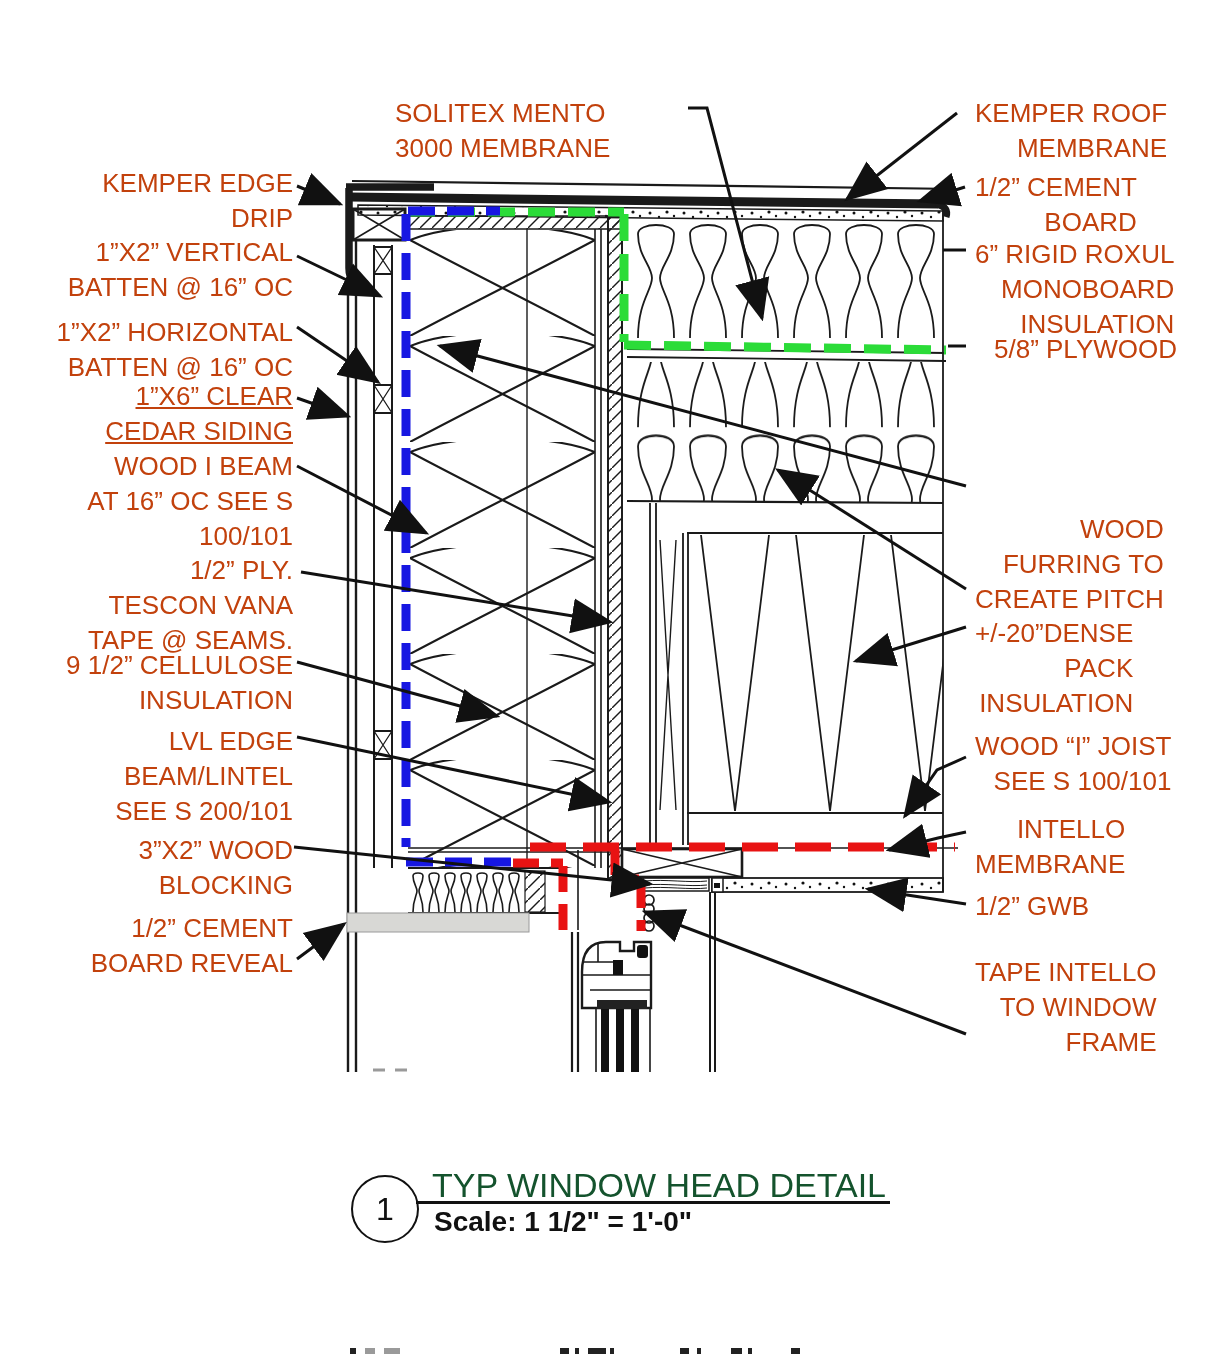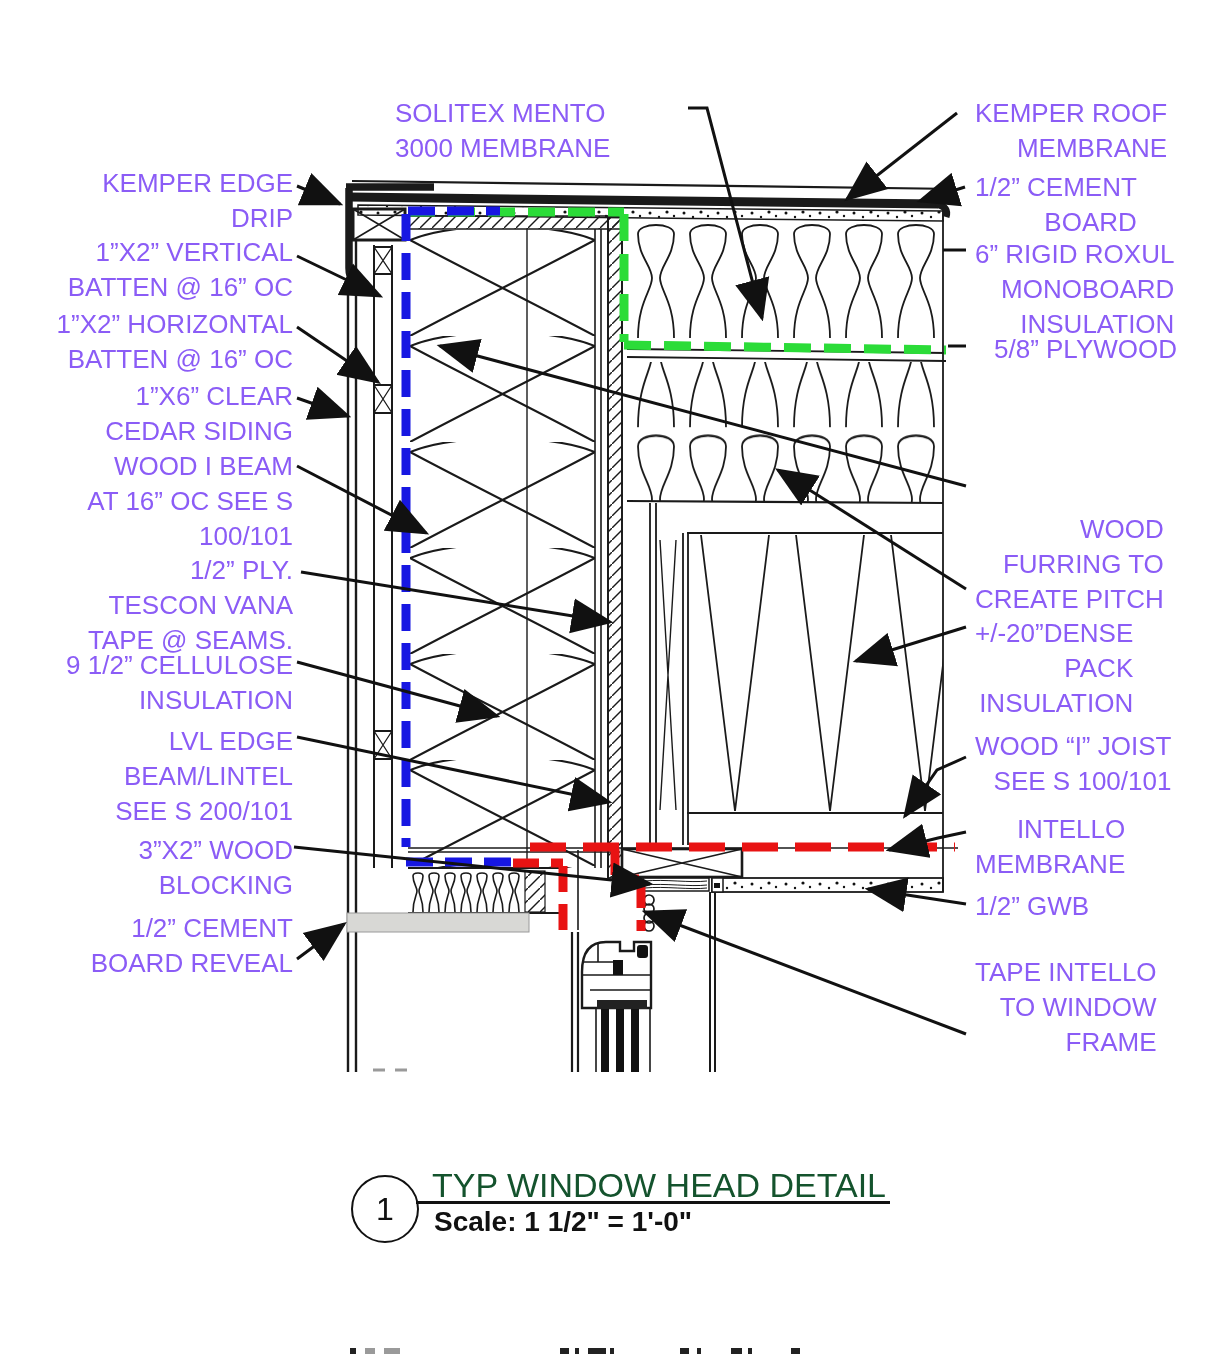--- a/index.html
+++ b/index.html
@@ -1,19 +1,19 @@
 <!DOCTYPE html>
 <html><head>
 <meta charset="utf-8">
 <style>
   html,body{margin:0;padding:0;background:#ffffff;}
   #canvas{position:relative;width:1205px;height:1354px;background:#fff;overflow:hidden;
           font-family:"Liberation Sans", sans-serif;color:#111;}
   svg{position:absolute;left:0;top:0;}
-  .lbl{position:absolute;font-size:26px;line-height:35px;white-space:pre-line;color:#8b5cf6;
+  .lbl{position:absolute;font-size:26px;line-height:35px;white-space:pre-line;color:#c2410c;
        letter-spacing:0px;}
   .lbl.left{text-align:right;}
   .lbl.right{text-align:right;}
   .titleblock-title{position:absolute;left:432px;top:1166px;font-size:34px;color:#14532d;}
   .titleblock-underline{position:absolute;left:416px;top:1201px;width:474px;border-top:3px solid #111;}
   .titleblock-scale{position:absolute;left:434px;top:1206px;font-size:28px;font-weight:bold;color:#111;}
   .detail-circle{position:absolute;left:351px;top:1175px;width:64px;height:64px;border:2.5px solid #111;
        border-radius:50%;display:flex;align-items:center;justify-content:center;font-size:32px;}
   .frag{position:absolute;background:#222;height:6px;top:1348px;}
   .frag.lt{background:#9a9a9a;}
@@ -211,23 +211,23 @@
   </g>
 </svg>
 
   <div class="lbl" style="left:395px;top:96px;">SOLITEX MENTO
 3000 MEMBRANE</div>
 
   <div class="lbl left" style="right:912px;top:166px;">KEMPER EDGE
 DRIP</div>
   <div class="lbl left" style="right:912px;top:235px;">1”X2” VERTICAL
 BATTEN @ 16” OC</div>
-  <div class="lbl left" style="right:912px;top:307px;">1”X2” HORIZONTAL
+  <div class="lbl left" style="right:912px;top:315px;">1”X2” HORIZONTAL
 BATTEN @ 16” OC</div>
-  <div class="lbl left" style="right:912px;top:379px;">1”X6” CLEAR
+  <div class="lbl left" style="right:912px;top:379px;text-decoration:underline;">1”X6” CLEAR
 CEDAR SIDING</div>
   <div class="lbl left" style="right:912px;top:449px;margin-left:20px;">WOOD I BEAM
 AT 16” OC SEE S
 100/101</div>
   <div class="lbl left" style="right:912px;top:553px;">1/2” PLY.
 TESCON VANA
 TAPE @ SEAMS.</div>
   <div class="lbl left" style="right:912px;top:648px;">9 1/2” CELLULOSE
 INSULATION</div>
   <div class="lbl left" style="right:912px;top:724px;">LVL EDGE

